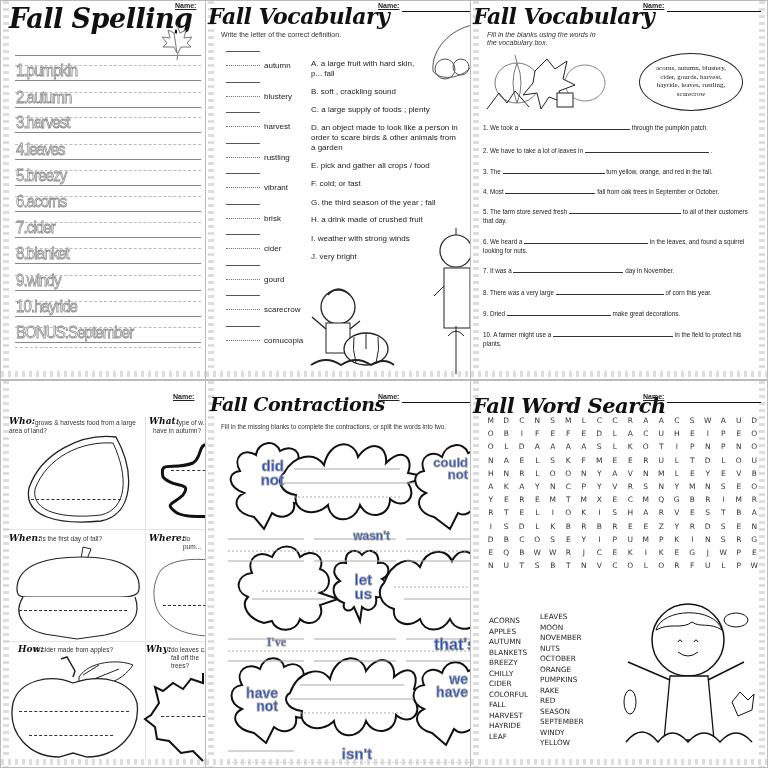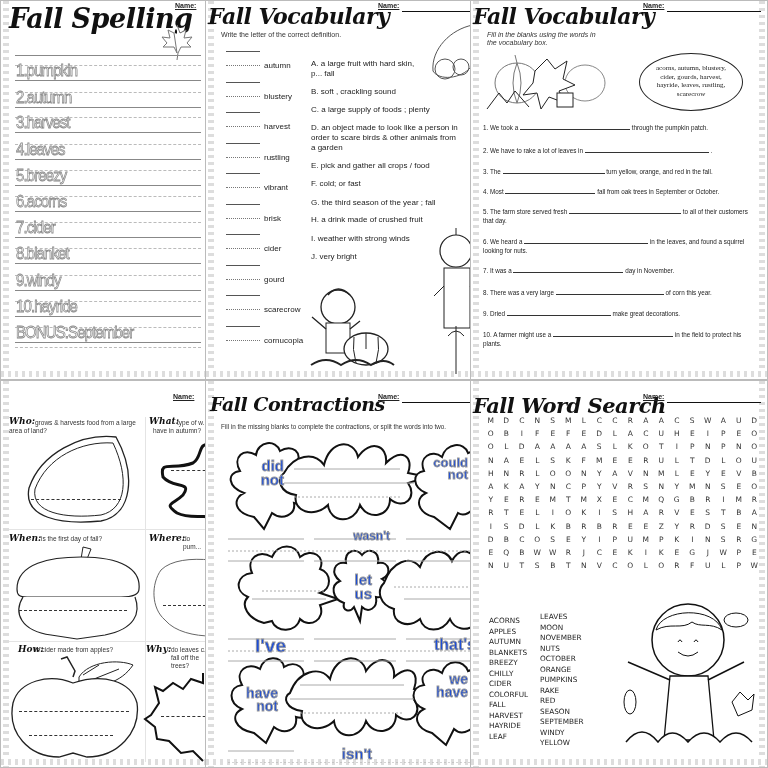--- a/index.html
+++ b/index.html
@@ -318,21 +318,21 @@
       <line x1="86" y1="280" x2="190" y2="280" stroke-dasharray="2 2"></line>
       <line x1="14" y1="318" x2="80" y2="318"></line>
       <line x1="14" y1="330" x2="262" y2="330" stroke-dasharray="2 2"></line>
     </g>
   </svg>
 
   <div class="ct-word" style="left:38px;top:78px;width:40px;font-size:15px;">did not</div>
   <div class="ct-word" style="left:222px;top:76px;width:40px;font-size:13px;">could not</div>
   <div class="ct-word" style="left:104px;top:150px;width:80px;font-size:12px;">wasn't</div>
   <div class="ct-word" style="left:136px;top:192px;width:30px;font-size:15px;">let us</div>
-  <div class="ct-word" style="left:30px;top:256px;width:50px;font-size:19px;">I've</div>
+  <div class="ct-word" style="left:30px;top:256px;width:50px;font-size:12px;font-family:Liberation Serif, serif;">I've</div>
   <div class="ct-word" style="left:206px;top:256px;width:64px;font-size:16px;">that's</div>
   <div class="ct-word" style="left:28px;top:306px;width:44px;font-size:14px;">have not</div>
   <div class="ct-word" style="left:222px;top:292px;width:40px;font-size:14px;">we have</div>
   <div class="ct-word" style="left:116px;top:366px;width:50px;font-size:15px;">isn't</div>
 </div>
 
 <div class="page" style="left:470px;top:380px;width:298px;height:388px;">
   <div class="border-l"></div>
   <div class="border-r"></div>
   <div class="border-b"></div>

